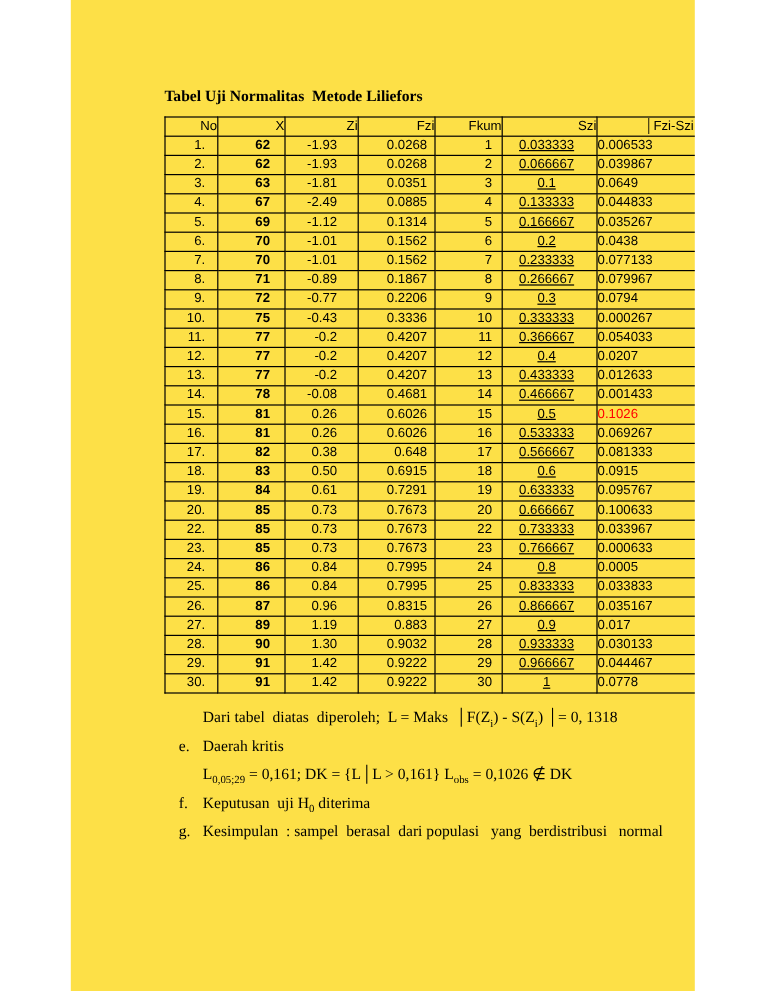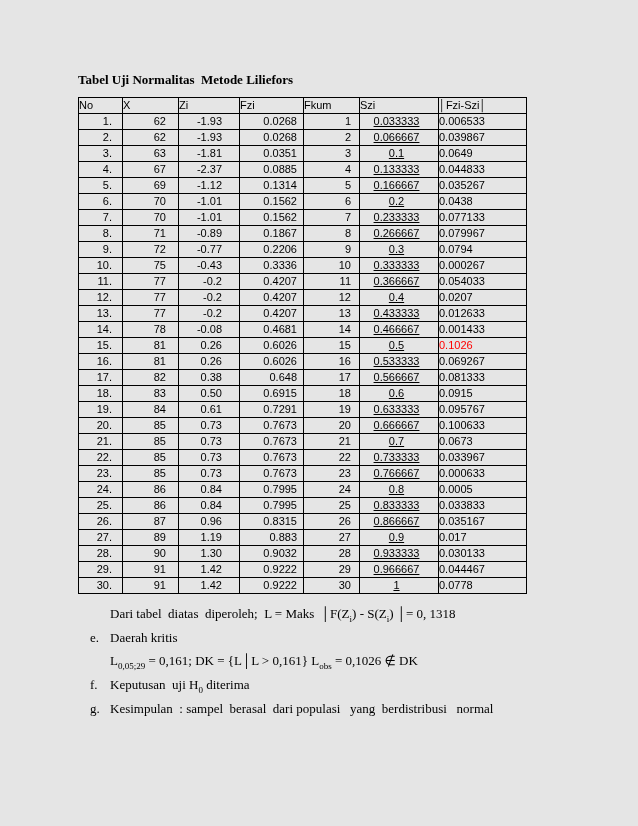--- a/index.html
+++ b/index.html
@@ -1,37 +1,37 @@
 <!DOCTYPE html>
 <html><head>
 <meta charset="utf-8">
 <style>
   html, body { margin: 0; padding: 0; background: #ffffff; }
   .page {
-    width: 638px; height: 826px; background: #e5e5e5; position: relative;
+    width: 520px; height: 826px; background: #fde047; position: relative;
     margin: 0 auto; overflow: hidden; color: #000;
     font-family: "Liberation Serif", serif;
   }
   .content { position: absolute; left: 76px; top: 72px; width: 500px; }
   .title { font-size: 13px; font-weight: bold; white-space: pre; margin: 0 0 9px 2px; }
 
   table.liliefors {
     border-collapse: collapse; table-layout: fixed;
     font-family: "Liberation Sans", sans-serif; font-size: 11px; color: #000;
     margin-left: 2px;
   }
   table.liliefors th, table.liliefors td {
     border: 1px solid #000; height: 15px; line-height: 15px;
     padding: 0; white-space: nowrap; overflow: hidden;
   }
-  table.liliefors th { font-weight: 400; text-align: left; }
+  table.liliefors th { font-weight: 400; text-align: right; }
   .c0 { width: 33px; } .c1 { width: 43px; } .c2 { width: 43px; }
   .c3 { width: 57px; } .c4 { width: 47px; } .c5 { width: 73px; } .c6 { width: 82px; margin-top: 16px; }
   table.liliefors td.c0 { text-align: right; padding-right: 10px; }
-  table.liliefors td.c1 { text-align: right; padding-right: 12px; }
+  table.liliefors td.c1 { text-align: right; padding-right: 12px; font-weight: bold; }
   table.liliefors td.c2 { text-align: right; padding-right: 17px; }
   table.liliefors td.c3 { text-align: right; padding-right: 6px; }
   table.liliefors td.c4 { text-align: right; padding-right: 8px; }
   table.liliefors td.c5 { text-align: center; padding-right: 5px; text-decoration: underline; }
   table.liliefors td.c6 { padding-right: 5px; }
 
   .summary { font-size: 13px; margin: 12px 0 0 34px; white-space: pre-wrap; }
   .list-item { display: flex; font-size: 13px; margin: 8px 0 0 14px; }
   .list-item .lab { width: 20px; flex: 0 0 20px; }
   .list-item .txt { white-space: pre-wrap; }
@@ -82,21 +82,21 @@
             <td class="c1">63</td>
             <td class="c2">-1.81</td>
             <td class="c3">0.0351</td>
             <td class="c4">3</td>
             <td class="c5">0.1</td>
             <td class="c6">0.0649</td>
           </tr>
           <tr>
             <td class="c0">4.</td>
             <td class="c1">67</td>
-            <td class="c2">-2.37</td>
+            <td class="c2">-2.49</td>
             <td class="c3">0.0885</td>
             <td class="c4">4</td>
             <td class="c5">0.133333</td>
             <td class="c6">0.044833</td>
           </tr>
           <tr>
             <td class="c0">5.</td>
             <td class="c1">69</td>
             <td class="c2">-1.12</td>
             <td class="c3">0.1314</td>
@@ -233,29 +233,20 @@
           <tr>
             <td class="c0">20.</td>
             <td class="c1">85</td>
             <td class="c2">0.73</td>
             <td class="c3">0.7673</td>
             <td class="c4">20</td>
             <td class="c5">0.666667</td>
             <td class="c6">0.100633</td>
           </tr>
           <tr>
-            <td class="c0">21.</td>
-            <td class="c1">85</td>
-            <td class="c2">0.73</td>
-            <td class="c3">0.7673</td>
-            <td class="c4">21</td>
-            <td class="c5">0.7</td>
-            <td class="c6">0.0673</td>
-          </tr>
-          <tr>
             <td class="c0">22.</td>
             <td class="c1">85</td>
             <td class="c2">0.73</td>
             <td class="c3">0.7673</td>
             <td class="c4">22</td>
             <td class="c5">0.733333</td>
             <td class="c6">0.033967</td>
           </tr>
           <tr>
             <td class="c0">23.</td>

